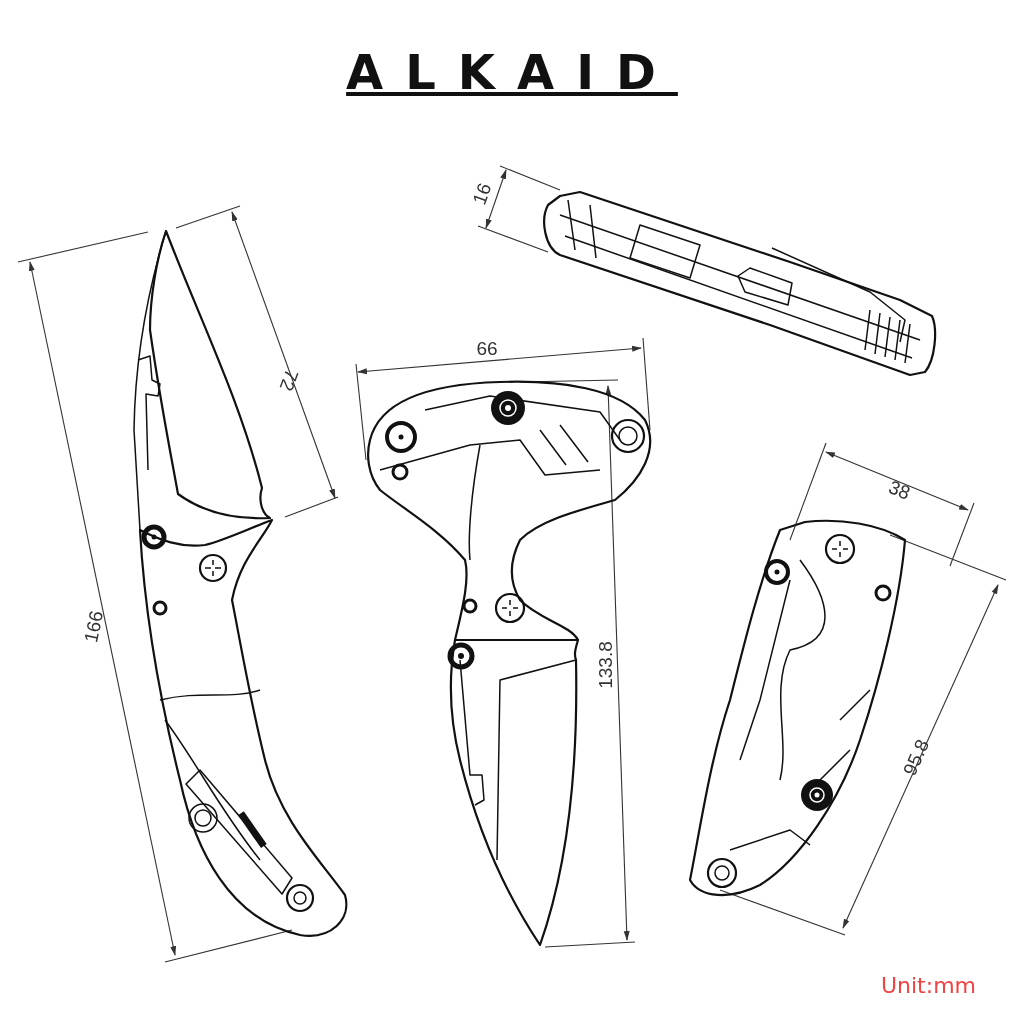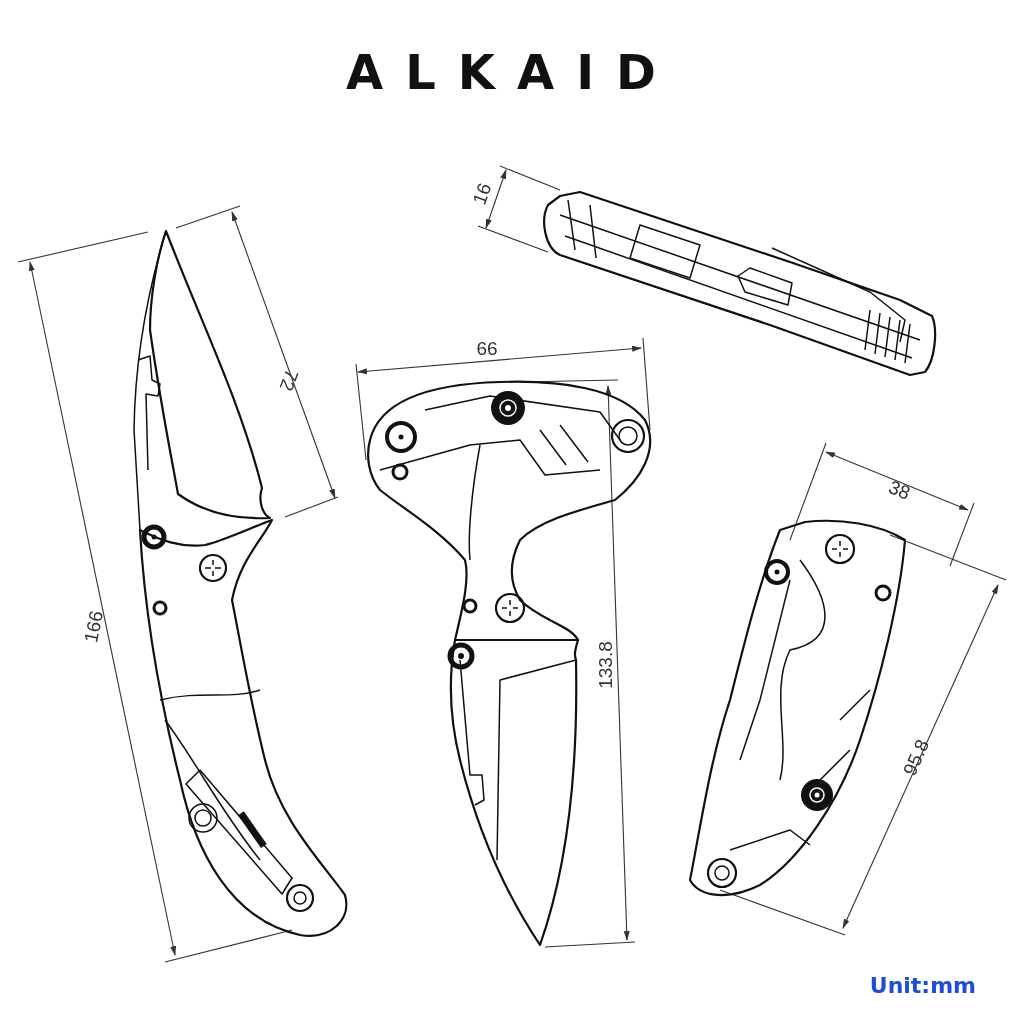--- a/index.html
+++ b/index.html
@@ -1,23 +1,23 @@
 <!DOCTYPE html>
 <html><head>
 <meta charset="utf-8">
 <style>
   html, body { margin: 0; padding: 0; background: #ffffff; }
   body { width: 1024px; height: 1016px; position: relative; overflow: hidden;
          font-family: "Liberation Sans", sans-serif; color: #111; }
   #canvas { position: absolute; left: 0; top: 0; width: 1024px; height: 1016px; }
   .title { position: absolute; left: 0; top: 44px; width: 1024px; text-align: center;
            font-family: "DejaVu Sans", sans-serif; font-weight: bold; font-size: 48px;
-           letter-spacing: 22px; color: #111; }
-  .unit { position: absolute; right: 48px; bottom: 18px; font-size: 22px; color: #1d4ed8;
-          font-family: "DejaVu Sans", sans-serif; font-weight: bold; }
+           letter-spacing: 22px; color: #111; text-decoration: underline; }
+  .unit { position: absolute; right: 48px; bottom: 18px; font-size: 22px; color: #ef4444;
+          font-family: "DejaVu Sans", sans-serif; }
   svg text { font-family: "Liberation Sans", sans-serif; font-size: 19px; fill: #333; }
   .ol { fill: none; stroke: #111; stroke-width: 2.2; stroke-linejoin: round; stroke-linecap: round; }
   .ol2 { fill: none; stroke: #111; stroke-width: 1.5; stroke-linejoin: round; }
   .dim { fill: none; stroke: #333; stroke-width: 1.1; }
   .ext { fill: none; stroke: #333; stroke-width: 1.1; }
 </style>
 </head>
 <body>
 
 <div class="title">ALKAID</div>

